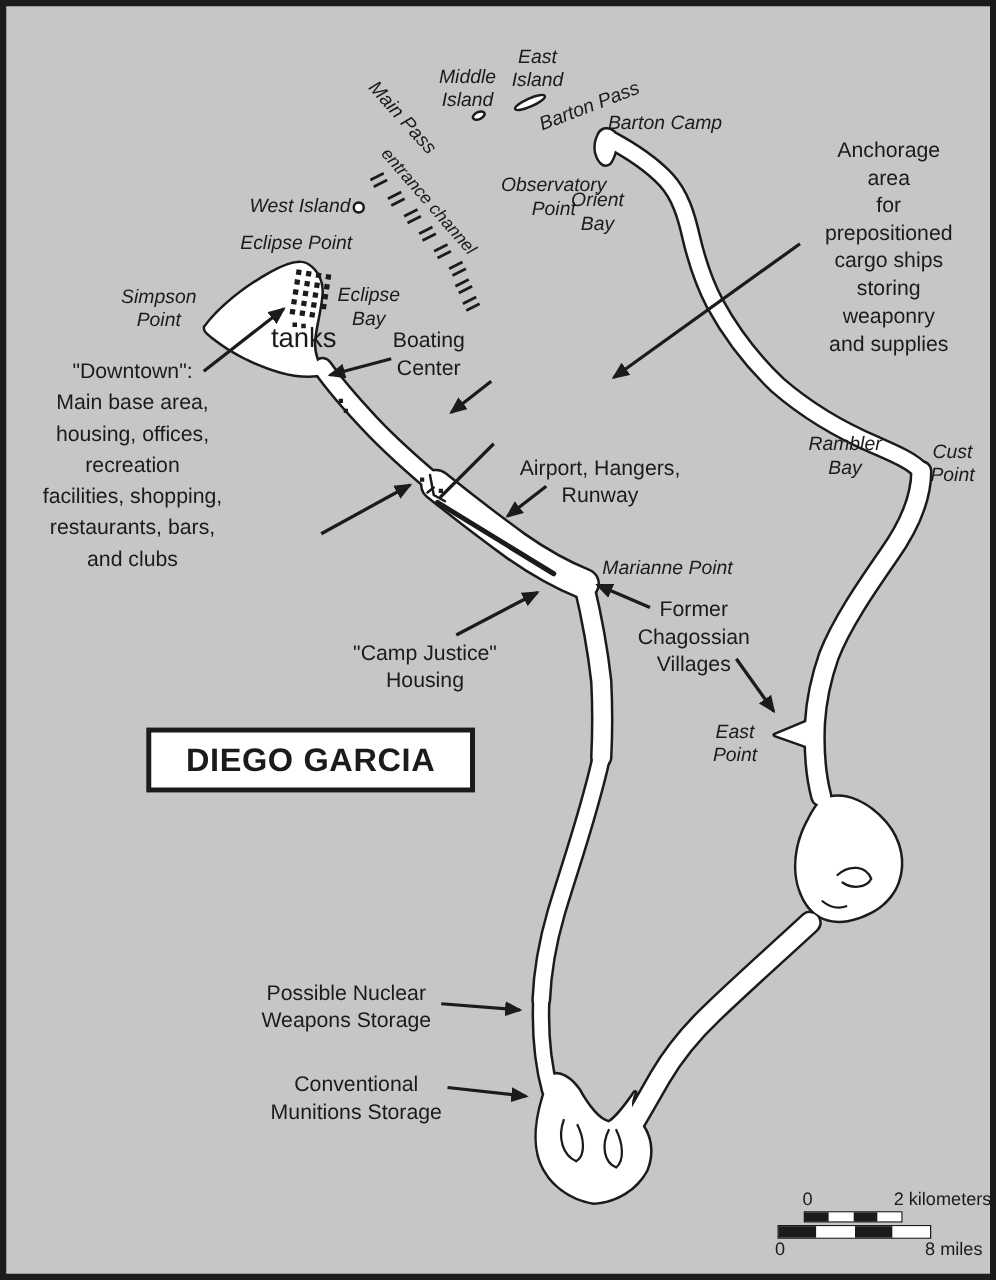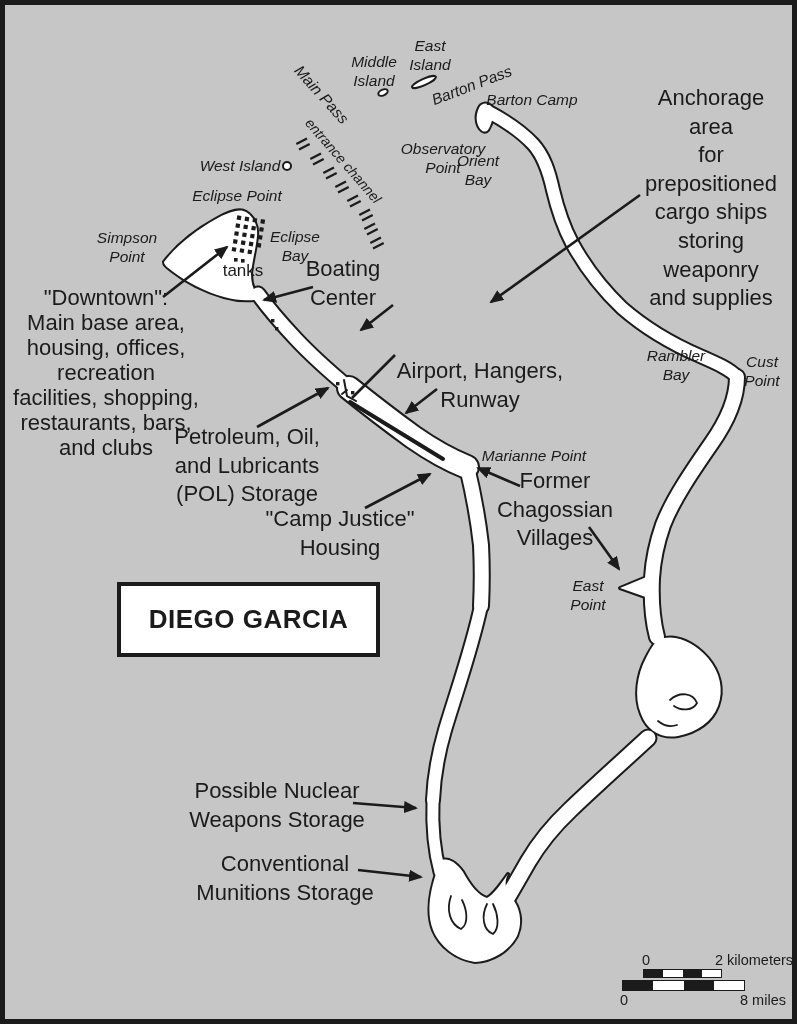--- a/index.html
+++ b/index.html
@@ -23,25 +23,25 @@
   .pass-black path.blob{fill:var(--line);stroke-width:4;}
   .pass-white path{stroke:var(--land);fill:none;stroke-linecap:round;stroke-linejoin:round;}
   .pass-white path.blob{fill:var(--land);stroke:none;}
   .detail path,.detail line{stroke:var(--line);fill:none;stroke-linecap:round;}
   .isle{fill:var(--land);stroke:var(--line);stroke-width:2;}
   .tankdot{fill:var(--line);}
   .arrow{stroke:var(--line);stroke-width:2.6;fill:none;}
   .lbl{
     position:absolute;transform:translate(-50%,-50%);
     text-align:center;white-space:pre-line;color:var(--line);
-    font-size:22px;line-height:1.3;z-index:10;
+    font-size:17px;line-height:1.3;z-index:10;
   }
   .it{font-style:italic;font-size:15.5px;line-height:1.22;font-weight:500;}
   .title-box{
-    position:absolute;left:117px;top:582px;width:263px;height:75px;
+    position:absolute;left:117px;top:582px;width:263px;height:52px;
     background:var(--land);border:4px solid var(--line);
     box-sizing:border-box;display:flex;align-items:center;justify-content:center;
     z-index:10;
   }
   .title-box span{font-size:26px;font-weight:700;letter-spacing:.5px;color:var(--line);}
   .scalebar{
     position:absolute;display:flex;border:1.6px solid var(--line);
     box-sizing:content-box;z-index:10;
   }
   .scalebar .seg{height:100%;}
@@ -205,40 +205,37 @@
   <div class="lbl it" style="left:295px;top:247px">Eclipse
 Bay</div>
   <div class="lbl it" style="left:676px;top:366px">Rambler
 Bay</div>
   <div class="lbl it" style="left:762px;top:372px">Cust
 Point</div>
   <div class="lbl it" style="left:534px;top:456px">Marianne Point</div>
   <div class="lbl it" style="left:588px;top:596px">East
 Point</div>
 
-  <div class="lbl" style="left:243px;top:271px;font-size:17px">tanks</div>
+  <div class="lbl" style="left:243px;top:271px;font-size:22px">tanks</div>
   <div class="lbl" style="left:106px;top:372px;line-height:25px">"Downtown":
 Main base area,
 housing, offices,
 recreation
 facilities, shopping,
 restaurants, bars,
 and clubs</div>
   <div class="lbl" style="left:343px;top:284px">Boating
 Center</div>
   <div class="lbl" style="left:711px;top:198px">Anchorage area
 for prepositioned
 cargo ships
 storing weaponry
 and supplies</div>
   <div class="lbl" style="left:480px;top:386px">Airport, Hangers,
 Runway</div>
-  <div class="lbl" style="left:247px;top:466px">Petroleum, Oil,
-and Lubricants
-(POL) Storage</div>
   <div class="lbl" style="left:340px;top:534px">"Camp Justice"
 Housing</div>
   <div class="lbl" style="left:277px;top:806px">Possible Nuclear
 Weapons Storage</div>
   <div class="lbl" style="left:555px;top:510px">Former
 Chagossian
 Villages</div>
   <div class="lbl" style="left:285px;top:879px">Conventional
 Munitions Storage</div>
 

